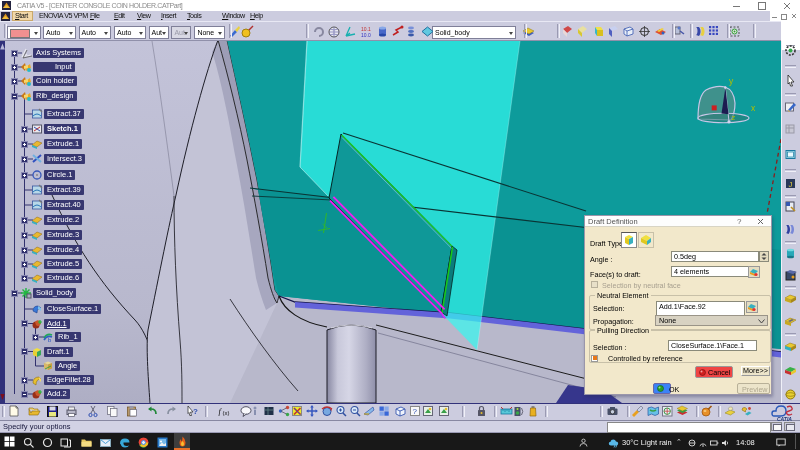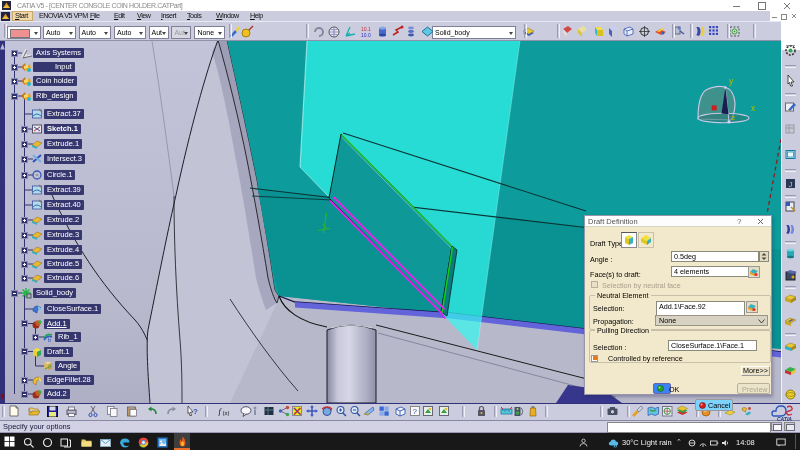--- a/index.html
+++ b/index.html
@@ -183,21 +183,21 @@
     </svg>
 <div class="abs" style="left:12px;top:11px;width:21px;height:10px;background:#f2d8a8;border:1px solid #caa86a;box-sizing:border-box"></div>
 <div class="abs" style="left:0;top:11px;width:770px;height:10px">
       <span class="mi" style="left:15px"><u>S</u>tart</span>
       <span class="mi" style="left:39px">ENOVIA V5 VPM</span>
       <span class="mi" style="left:90px"><u>F</u>ile</span>
       <span class="mi" style="left:114px"><u>E</u>dit</span>
       <span class="mi" style="left:137px"><u>V</u>iew</span>
       <span class="mi" style="left:161px"><u>I</u>nsert</span>
       <span class="mi" style="left:187px"><u>T</u>ools</span>
-      <span class="mi" style="left:216px"><u>W</u>indow</span>
+      <span class="mi" style="left:222px"><u>W</u>indow</span>
       <span class="mi" style="left:250px"><u>H</u>elp</span>
     </div>
 
 <div class="abs" style="left:772px;top:17px;width:5px;height:1px;background:#888"></div>
 <div class="abs" style="left:781px;top:14px;width:4px;height:4px;border:1px solid #888"></div>
 <svg class="abs" style="left:791px;top:13px" width="6" height="6">
       <path d="M1,1 L5,5 M5,1 L1,5" stroke="#888" stroke-width="1"></path>
     </svg>
 
 <div class="abs" style="left:0;top:21px;width:781px;height:20px">
@@ -970,21 +970,21 @@
       </div>
   <span class="abs" style="left:23px;top:137.5px">Controlled by reference</span>
   <div class="abs" style="left:156px;top:150px;width:29px;height:10px;background:#ece4ca;border:1px solid #999;border-top-color:#fff;border-left-color:#fff;box-sizing:border-box;text-align:center;line-height:8px">More&gt;&gt;</div>
   <div class="abs" style="left:68px;top:166.5px;width:18px;height:11.5px;background:#3b82f6;border:1px solid #66a;box-sizing:border-box;border-radius:2px">
     <svg style="position:absolute;left:3px;top:1.5px" width="7" height="7">
           <circle cx="3.5" cy="3.5" r="3" fill="#28a028" stroke="#116011" stroke-width="0.6"></circle>
           <circle cx="2.5" cy="2.5" r="1" fill="#90e890"></circle>
         </svg>
     <span style="position:absolute;left:15px;top:1px">OK</span>
   </div>
-  <div class="abs" style="left:110px;top:183px;width:38px;height:11.5px;background:#7dd3fc;border:1px solid #999;box-sizing:border-box;border-radius:2px">
+  <div class="abs" style="left:110px;top:150px;width:38px;height:11.5px;background:#ef4444;border:1px solid #999;box-sizing:border-box;border-radius:2px">
     <svg style="position:absolute;left:3px;top:1.5px" width="7" height="7">
           <circle cx="3.5" cy="3.5" r="3" fill="#d02020" stroke="#701010" stroke-width="0.6"></circle>
           <circle cx="2.5" cy="2.5" r="1" fill="#f8a0a0"></circle>
         </svg>
     <span style="position:absolute;left:12px;top:1px">Cancel</span>
   </div>
   <div class="abs" style="left:152px;top:166.5px;width:33px;height:11.5px;background:#ece4ca;border:1px solid #b8b098;box-sizing:border-box;border-radius:2px">
     <span style="position:absolute;left:4px;top:1px;color:#b0a890">Preview</span>
   </div>
 </div>

